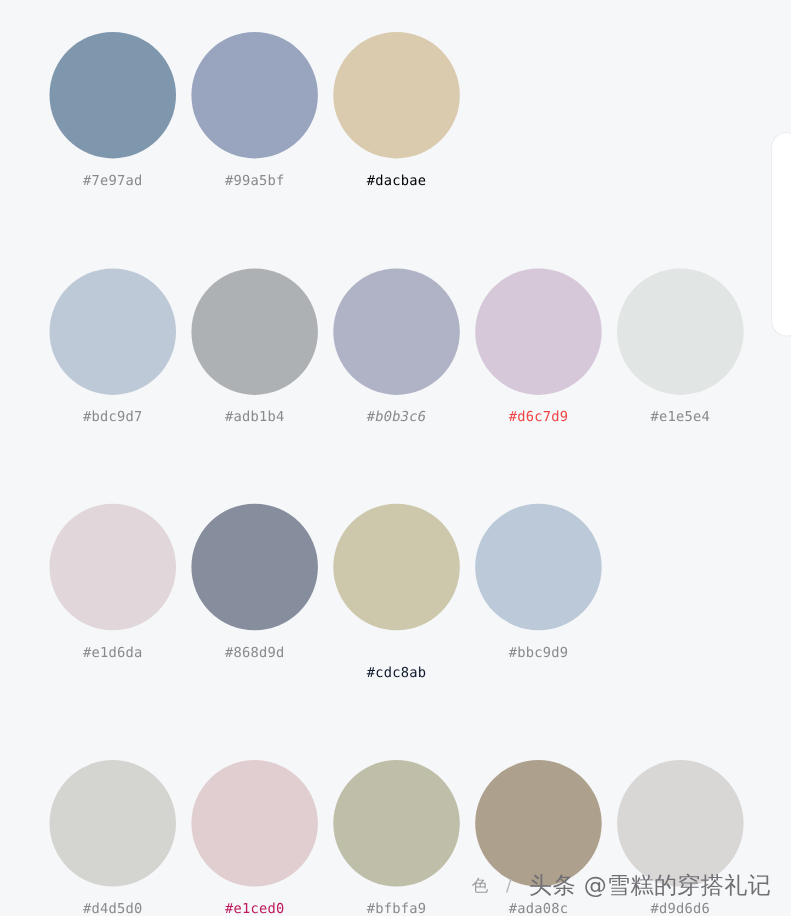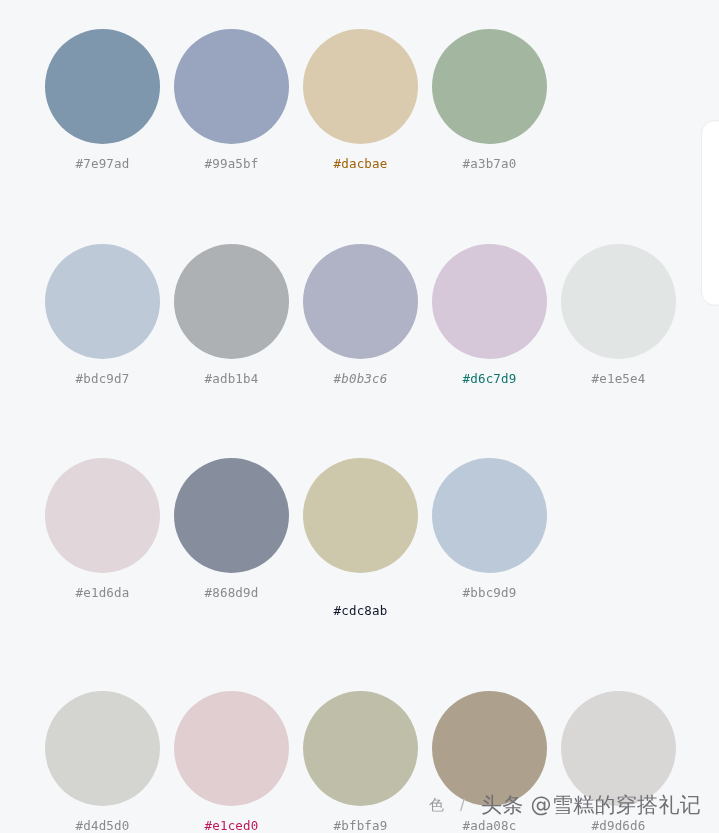--- a/index.html
+++ b/index.html
@@ -126,44 +126,40 @@
       <div class="swatch-cell">
         <span class="swatch-circle" style="background-color: rgb(126, 151, 173);"></span>
         <span class="swatch-label" style="color: rgb(138, 138, 141);">#7e97ad</span>
       </div>
       <div class="swatch-cell">
         <span class="swatch-circle" style="background-color: rgb(153, 165, 191);"></span>
         <span class="swatch-label" style="color: rgb(138, 138, 141);">#99a5bf</span>
       </div>
       <div class="swatch-cell">
         <span class="swatch-circle" style="background-color: rgb(218, 203, 174);"></span>
-        <span class="swatch-label" style="color: #a16207;">#dacbae</span>
-      </div>
-      <div class="swatch-cell">
-        <span class="swatch-circle" style="background-color: rgb(163, 183, 160);"></span>
-        <span class="swatch-label" style="color: rgb(138, 138, 141);">#a3b7a0</span>
+        <span class="swatch-label" style="color: #000000;">#dacbae</span>
       </div>
     </div>
 
     <div class="swatch-row">
       <div class="swatch-cell">
         <span class="swatch-circle" style="background-color: rgb(189, 201, 215);"></span>
         <span class="swatch-label" style="color: rgb(138, 138, 141);">#bdc9d7</span>
       </div>
       <div class="swatch-cell">
         <span class="swatch-circle" style="background-color: rgb(173, 177, 180);"></span>
         <span class="swatch-label" style="color: rgb(138, 138, 141);">#adb1b4</span>
       </div>
       <div class="swatch-cell">
         <span class="swatch-circle" style="background-color: rgb(176, 179, 198);"></span>
         <span class="swatch-label" style="color: rgb(138, 138, 141); font-style: italic;">#b0b3c6</span>
       </div>
       <div class="swatch-cell">
         <span class="swatch-circle" style="background-color: rgb(214, 199, 217);"></span>
-        <span class="swatch-label" style="color: #0f766e;">#d6c7d9</span>
+        <span class="swatch-label" style="color: #ef4444;">#d6c7d9</span>
       </div>
       <div class="swatch-cell">
         <span class="swatch-circle" style="background-color: rgb(225, 229, 228);"></span>
         <span class="swatch-label" style="color: rgb(138, 138, 141);">#e1e5e4</span>
       </div>
     </div>
 
     <div class="swatch-row">
       <div class="swatch-cell">
         <span class="swatch-circle" style="background-color: rgb(225, 214, 218);"></span>

